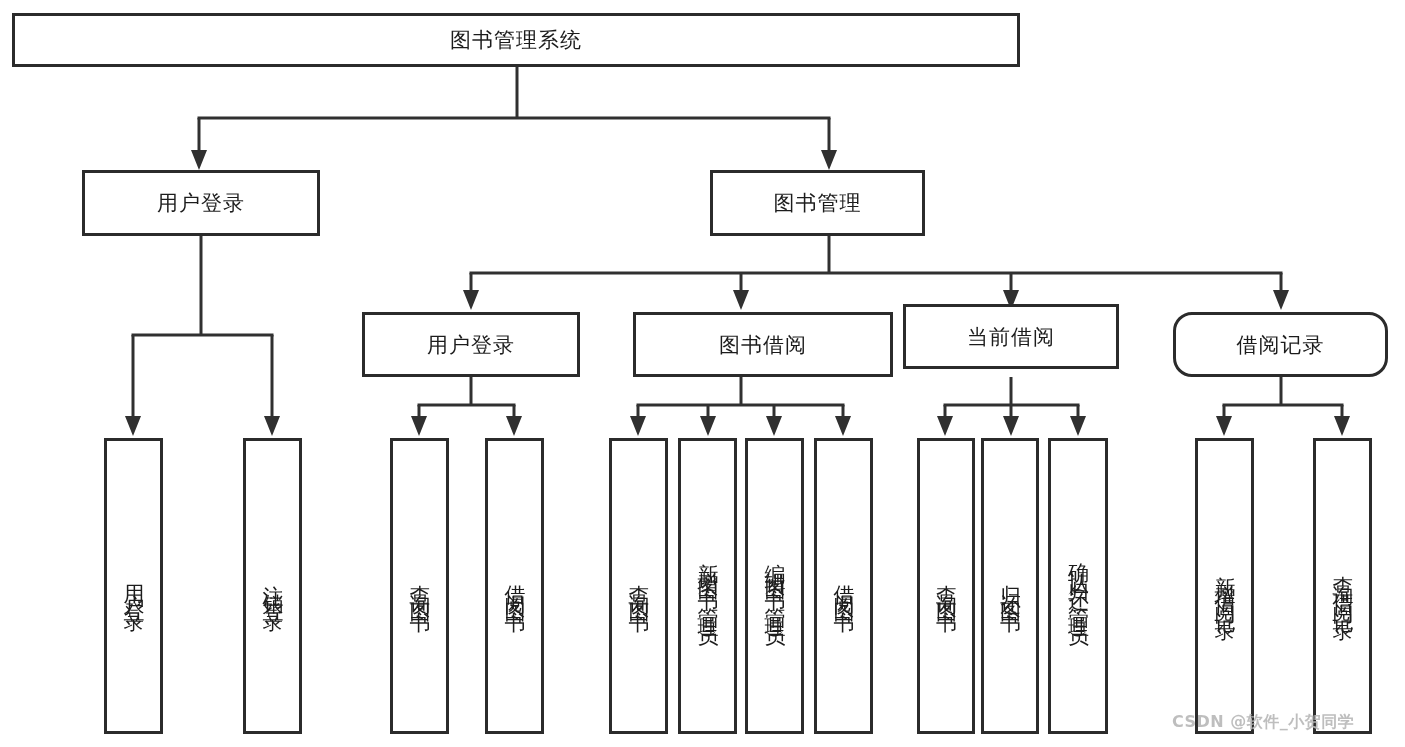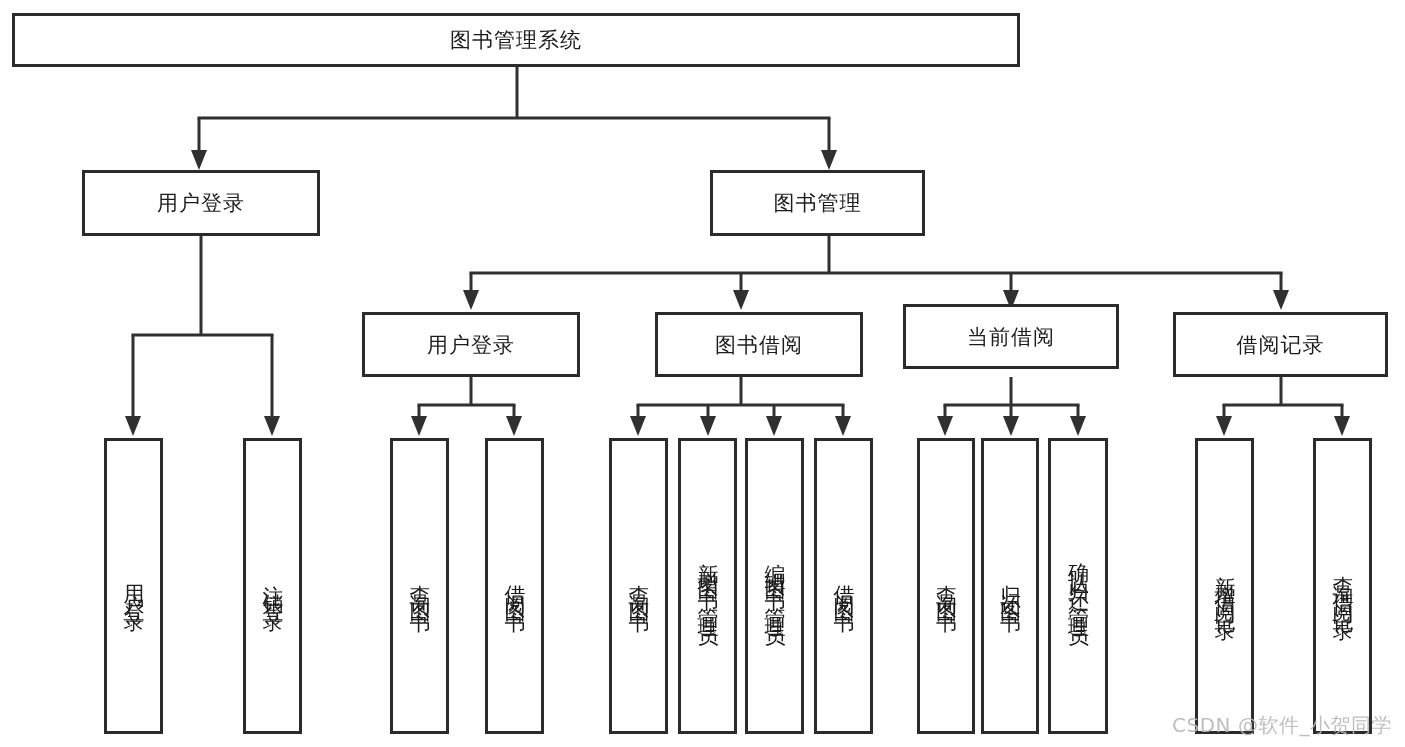--- a/index.html
+++ b/index.html
@@ -37,26 +37,27 @@
     text-orientation: mixed;
     font-size: 21px;
     letter-spacing: 9px;
     line-height: 1;
     white-space: nowrap;
   }
   .watermark {
     position: absolute;
     left: 1172px;
     top: 712px;
-    font-size: 20px;
+    font-size: 16px;
     color: #b9b9b9;
     opacity: 0.92;
     white-space: nowrap;
     z-index: 5;
     letter-spacing: 0.5px;
+    font-weight: bold;
   }
 </style>
 </head>
 <body>
 
 <div class="stage">
 
   <svg class="connectors" viewBox="0 0 1405 747" xmlns="http://www.w3.org/2000/svg">
     <g stroke="#303030" stroke-width="3" fill="none">
       <path d="M517,67 V118"></path>
@@ -153,27 +154,27 @@
   <div class="node hbox" style="left:82px; top:170px; width:238px; height:66px;">
     <span>用户登录</span>
   </div>
   <div class="node hbox" style="left:710px; top:170px; width:215px; height:66px;">
     <span>图书管理</span>
   </div>
 
   <div class="node hbox" style="left:362px; top:312px; width:218px; height:65px;">
     <span>用户登录</span>
   </div>
-  <div class="node hbox" style="left:633px; top:312px; width:208px; height:65px;margin-left:22px;">
+  <div class="node hbox" style="left:633px; top:312px; width:260px; height:65px;">
     <span>图书借阅</span>
   </div>
   <div class="node hbox" style="left:903px; top:304px; width:216px; height:65px;">
     <span>当前借阅</span>
   </div>
-  <div class="node hbox" style="left:1173px; top:312px; width:215px; height:65px;">
+  <div class="node hbox" style="left:1173px; top:312px; width:215px; height:65px;border-radius:19px;">
     <span>借阅记录</span>
   </div>
 
   <div class="node vbox" style="left:104px; top:438px; width:59px; height:296px;">
     <span>用户登录</span>
   </div>
   <div class="node vbox" style="left:243px; top:438px; width:59px; height:296px;">
     <span>注销登录</span>
   </div>
 

